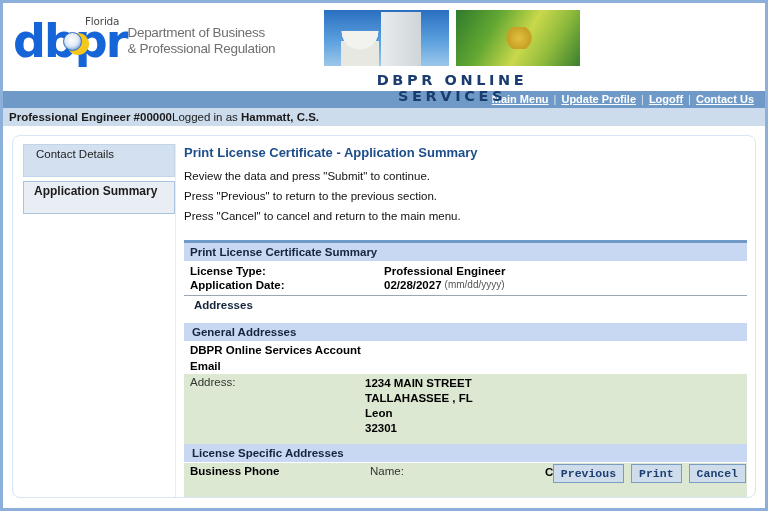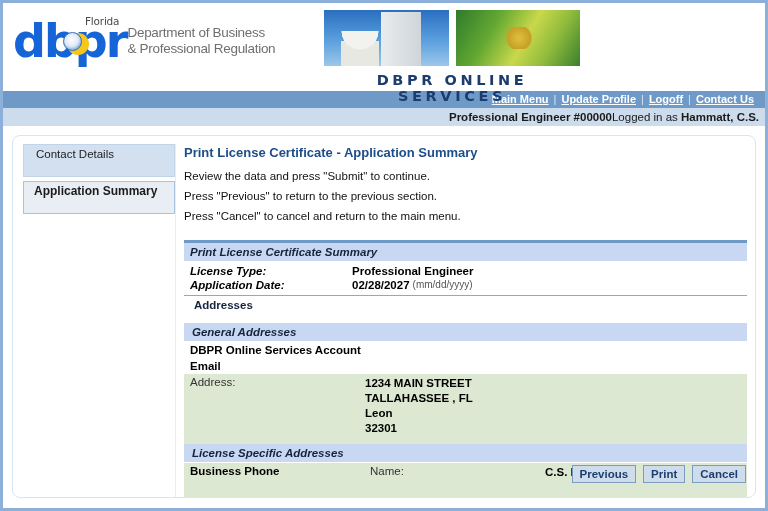--- a/index.html
+++ b/index.html
@@ -174,21 +174,21 @@
   .nav-sep {
     color: #d6e3f0;
   }
 
   
   .subheader {
     background: #cddcec;
     height: 19px;
     line-height: 19px;
     display: flex;
-    justify-content: flex-end;
+    justify-content: flex-start;
     padding: 0 6px;
     box-sizing: border-box;
     font-size: 11.5px;
     color: #1a1a1a;
     border-bottom: 1px solid #ffffff;
   }
   .subheader-left { font-weight: bold; }
   .subheader-right { font-weight: normal; }
   .subheader-right b { font-weight: bold; }
 
@@ -262,35 +262,34 @@
     margin-top: 17px;
     border-top: 3px solid #6f9ac8;
   }
   .sec-title {
     background: #c9d8f2;
     font-weight: bold;
     font-size: 11.5px;
     padding: 3px 6px;
     color: #14243d;
     border-bottom: 1px solid #ffffff;
-    font-style: italic;
   }
   .sec-title.indented { padding-left: 8px; }
 
   .kv-block {
     padding: 2px 6px 3px 6px;
     border-bottom: 1px solid #9aa6b4;
   }
   .kv-row {
     display: flex;
     font-size: 11.5px;
     font-weight: bold;
     line-height: 14px;
   }
-  .kv-label { width: 162px; font-style: italic; }
+  .kv-label { width: 194px; }
   .kv-value { }
   .kv-note {
     font-weight: normal;
     font-size: 10px;
     color: #555555;
     padding-left: 3px;
   }
 
   .plain-row {
     font-size: 11.5px;
@@ -341,21 +340,21 @@
     gap: 7px;
   }
   .btn {
     background: #cfdcec;
     border: 1px solid #7a9cc0;
     color: #1d3f70;
     font-weight: bold;
     font-size: 11.5px;
     padding: 2px 7px;
     cursor: pointer;
-    font-family: Liberation Sans, sans-serif;
+    font-family: Liberation Mono, monospace;
   }
 </style>
 </head>
 <body>
 
 <div class="page-frame">
 
   <div class="header">
 
     <div class="logo-block">

